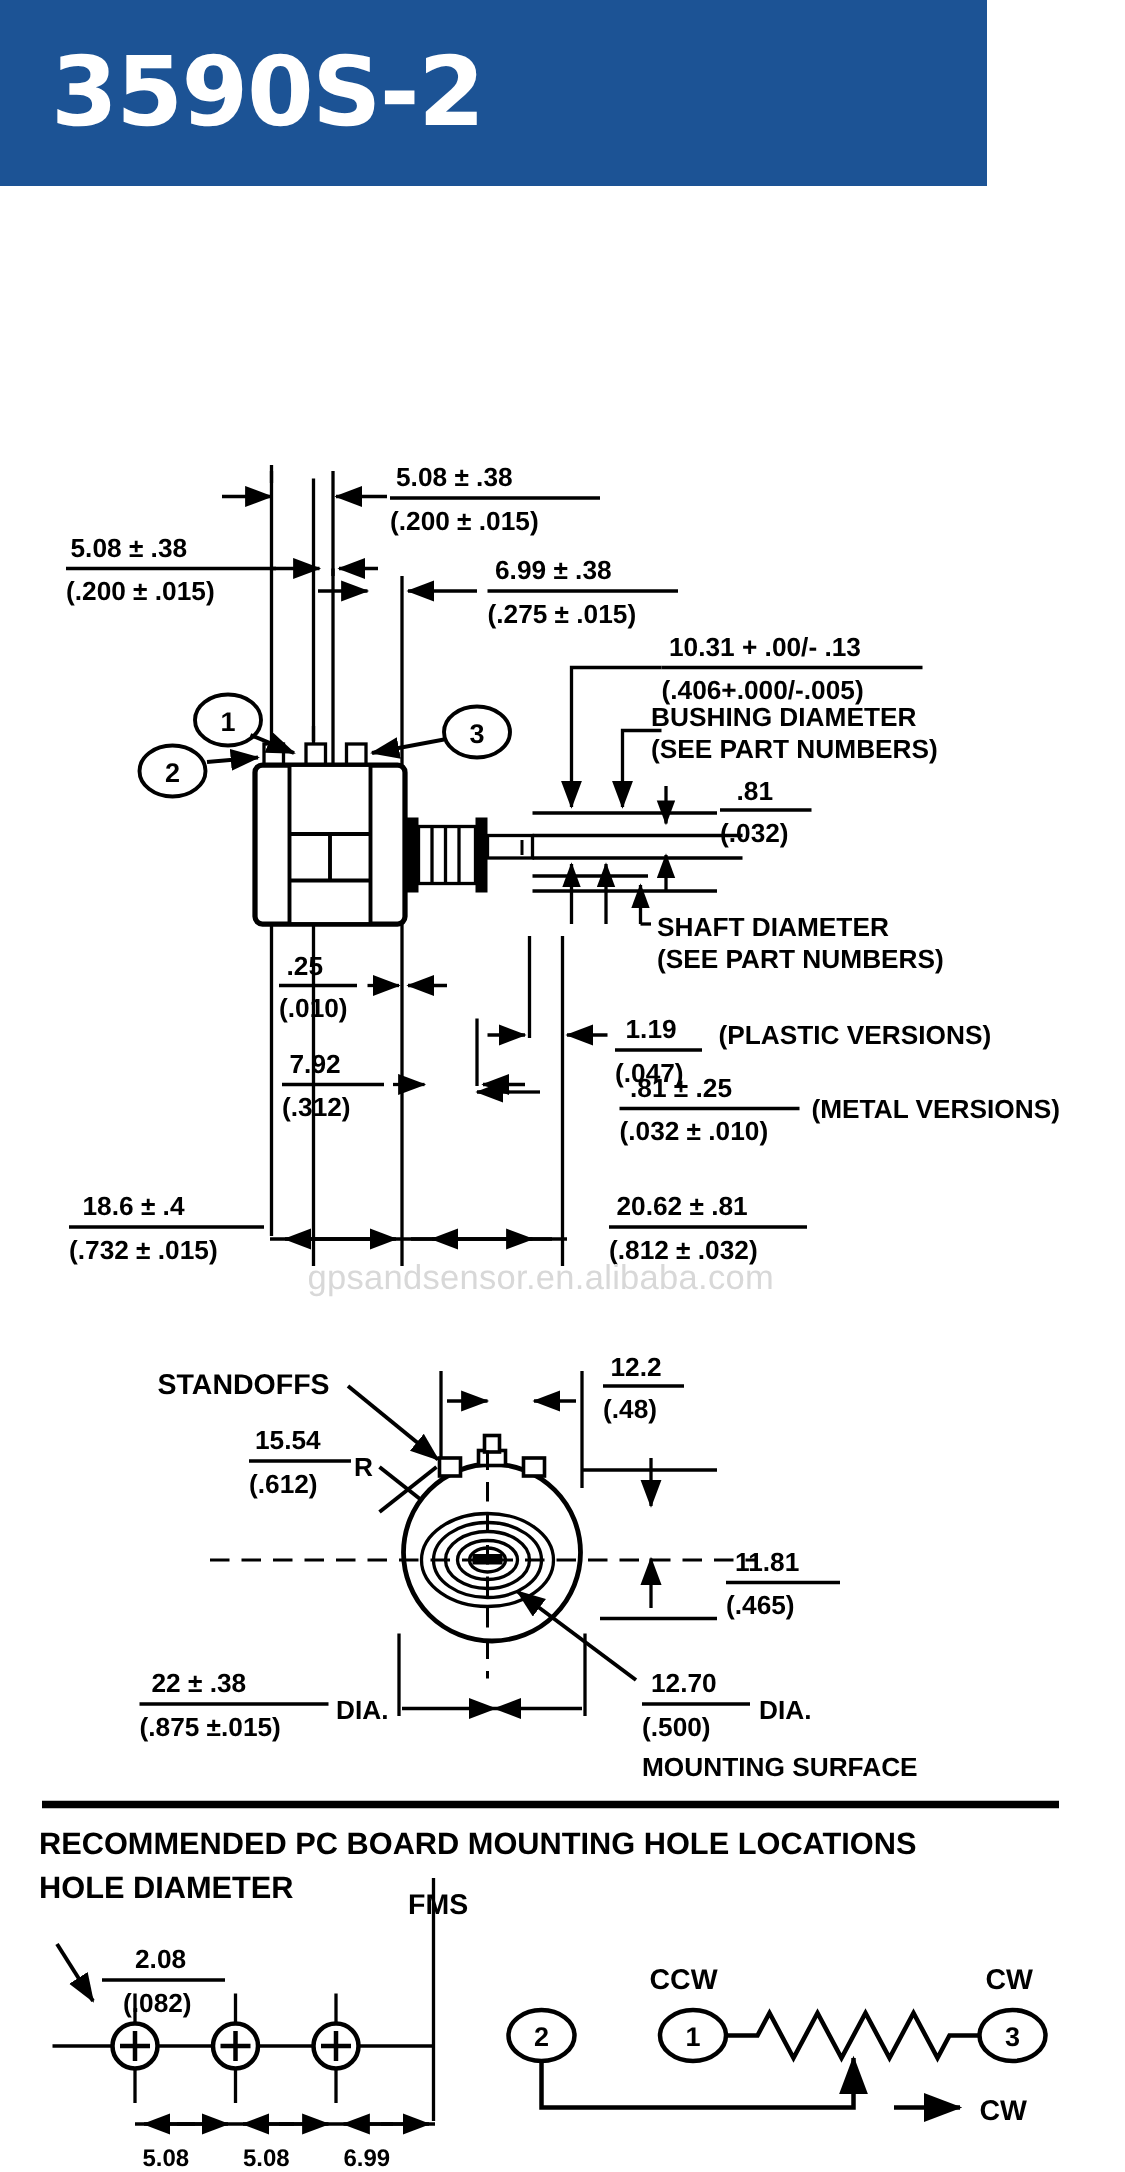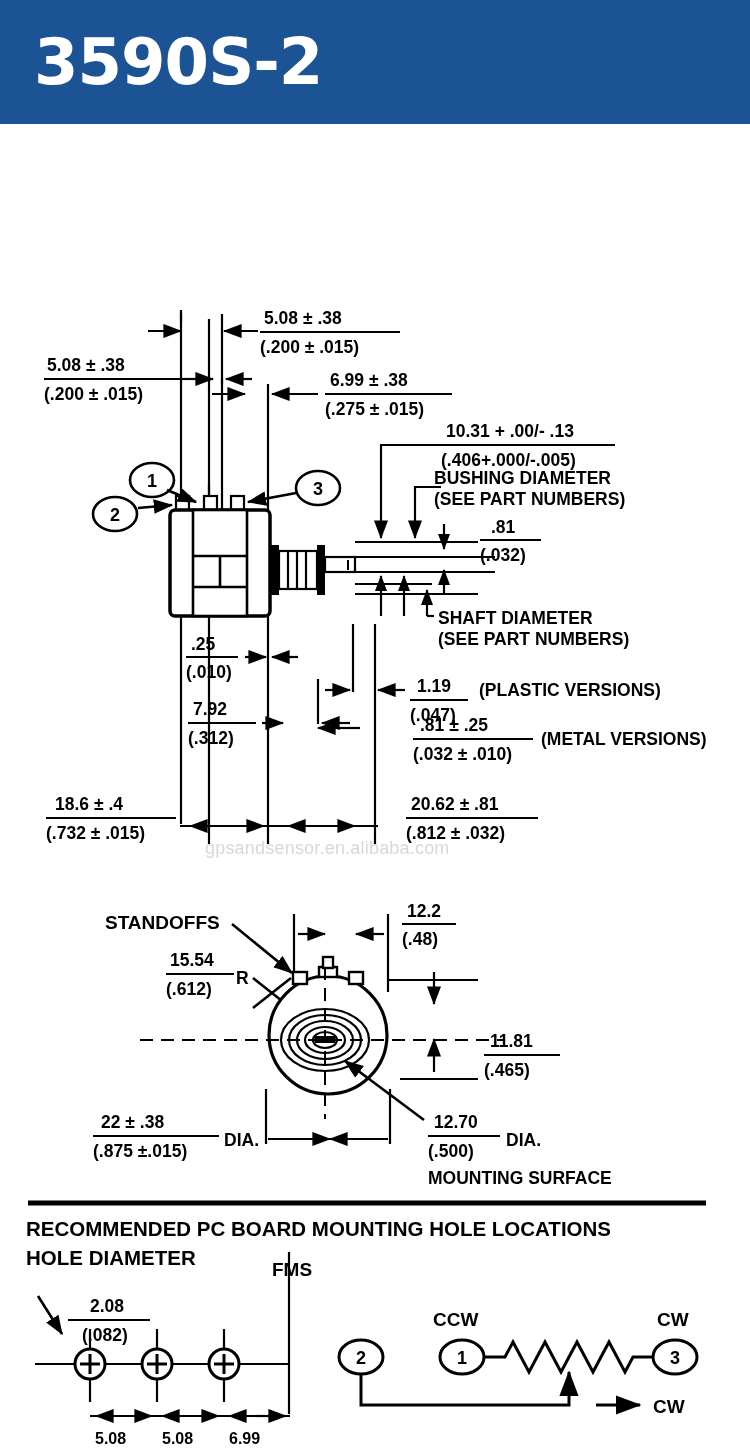--- a/index.html
+++ b/index.html
@@ -8,21 +8,21 @@
     background: #ffffff;
   }
   body {
     width: 750px; height: 1448px;
     font-family: "Liberation Sans", sans-serif;
     position: relative;
     overflow: hidden;
   }
   
   #header {
-    width: 750px; height: 124px;
+    width: 658px; height: 124px;
     background: #1c5395;
     position: relative;
   }
   #header-title {
     position: absolute;
     left: 34px; top: 24px;
     color: #ffffff;
     font-size: 64px;
     font-weight: bold;
     letter-spacing: -1px;
@@ -33,21 +33,21 @@
   #drawing {
     position: absolute;
     left: 0; top: 124px;
     width: 750px; height: 1324px;
     background: #ffffff;
   }
   #drawing svg { display: block; }
   .wm {
     position: absolute;
     left: 205px; top: 714px;
-    font-size: 18px;
+    font-size: 23px;
     color: #d8d8d8;
     font-family: "Liberation Sans", sans-serif;
     letter-spacing: 0.2px;
     white-space: nowrap;
     pointer-events: none;
   }
   
   text {
     font-family: "Liberation Sans", sans-serif;
     font-weight: bold;

